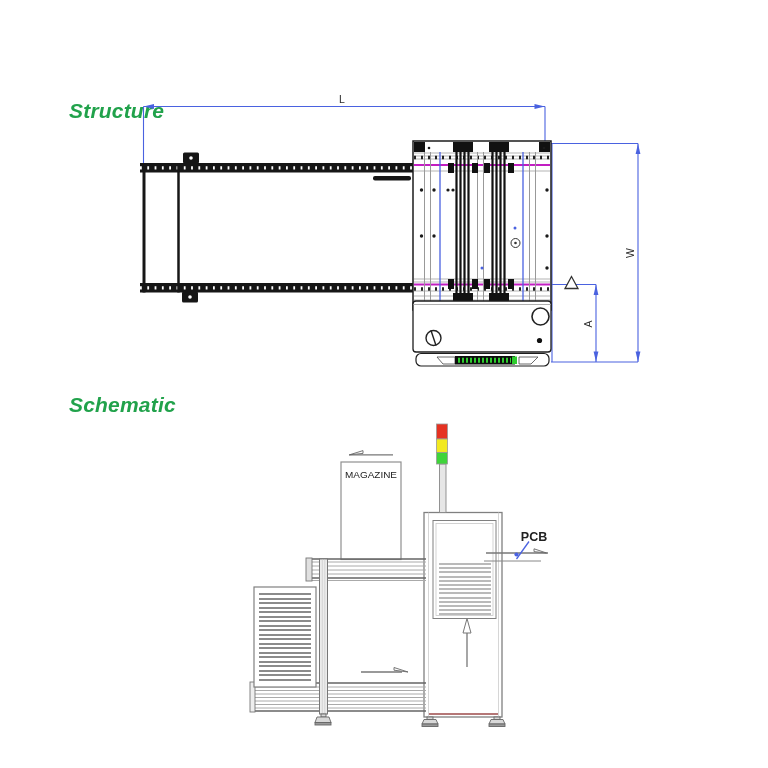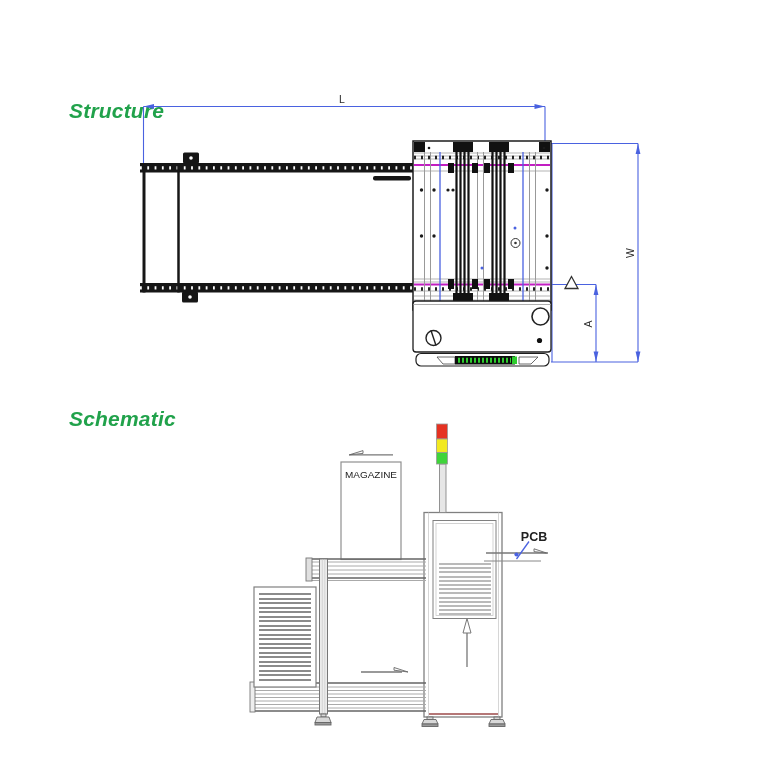--- a/index.html
+++ b/index.html
@@ -7,21 +7,21 @@
     width:768px;height:768px;position:relative;overflow:hidden;
     background:#ffffff;font-family:"Liberation Sans",sans-serif;
   }
   .section-heading{
     position:absolute;left:69px;
     font-family:"Liberation Sans",sans-serif;
     font-style:italic;font-weight:700;font-size:21px;
     color:var(--heading_green);letter-spacing:.2px;
   }
   #structure-heading{top:51px;margin-top:48px;}
-  #schematic-heading{top:407px;}
+  #schematic-heading{top:393px;}
   svg{position:absolute;}
   .c-dim{stroke:var(--dimension_blue);stroke-width:1.1;fill:none;}
   .c-dimf{fill:var(--dimension_blue);stroke:none;}
   .c-mag{stroke:var(--belt_magenta);stroke-width:2.2;fill:none;}
   .dimtext{fill:#2b2b2b;font-size:10.5px;font-family:"Liberation Sans",sans-serif;}
   .schtext{fill:#222;font-family:"Liberation Sans",sans-serif;}
 </style>
 </head>
 <body>
 

